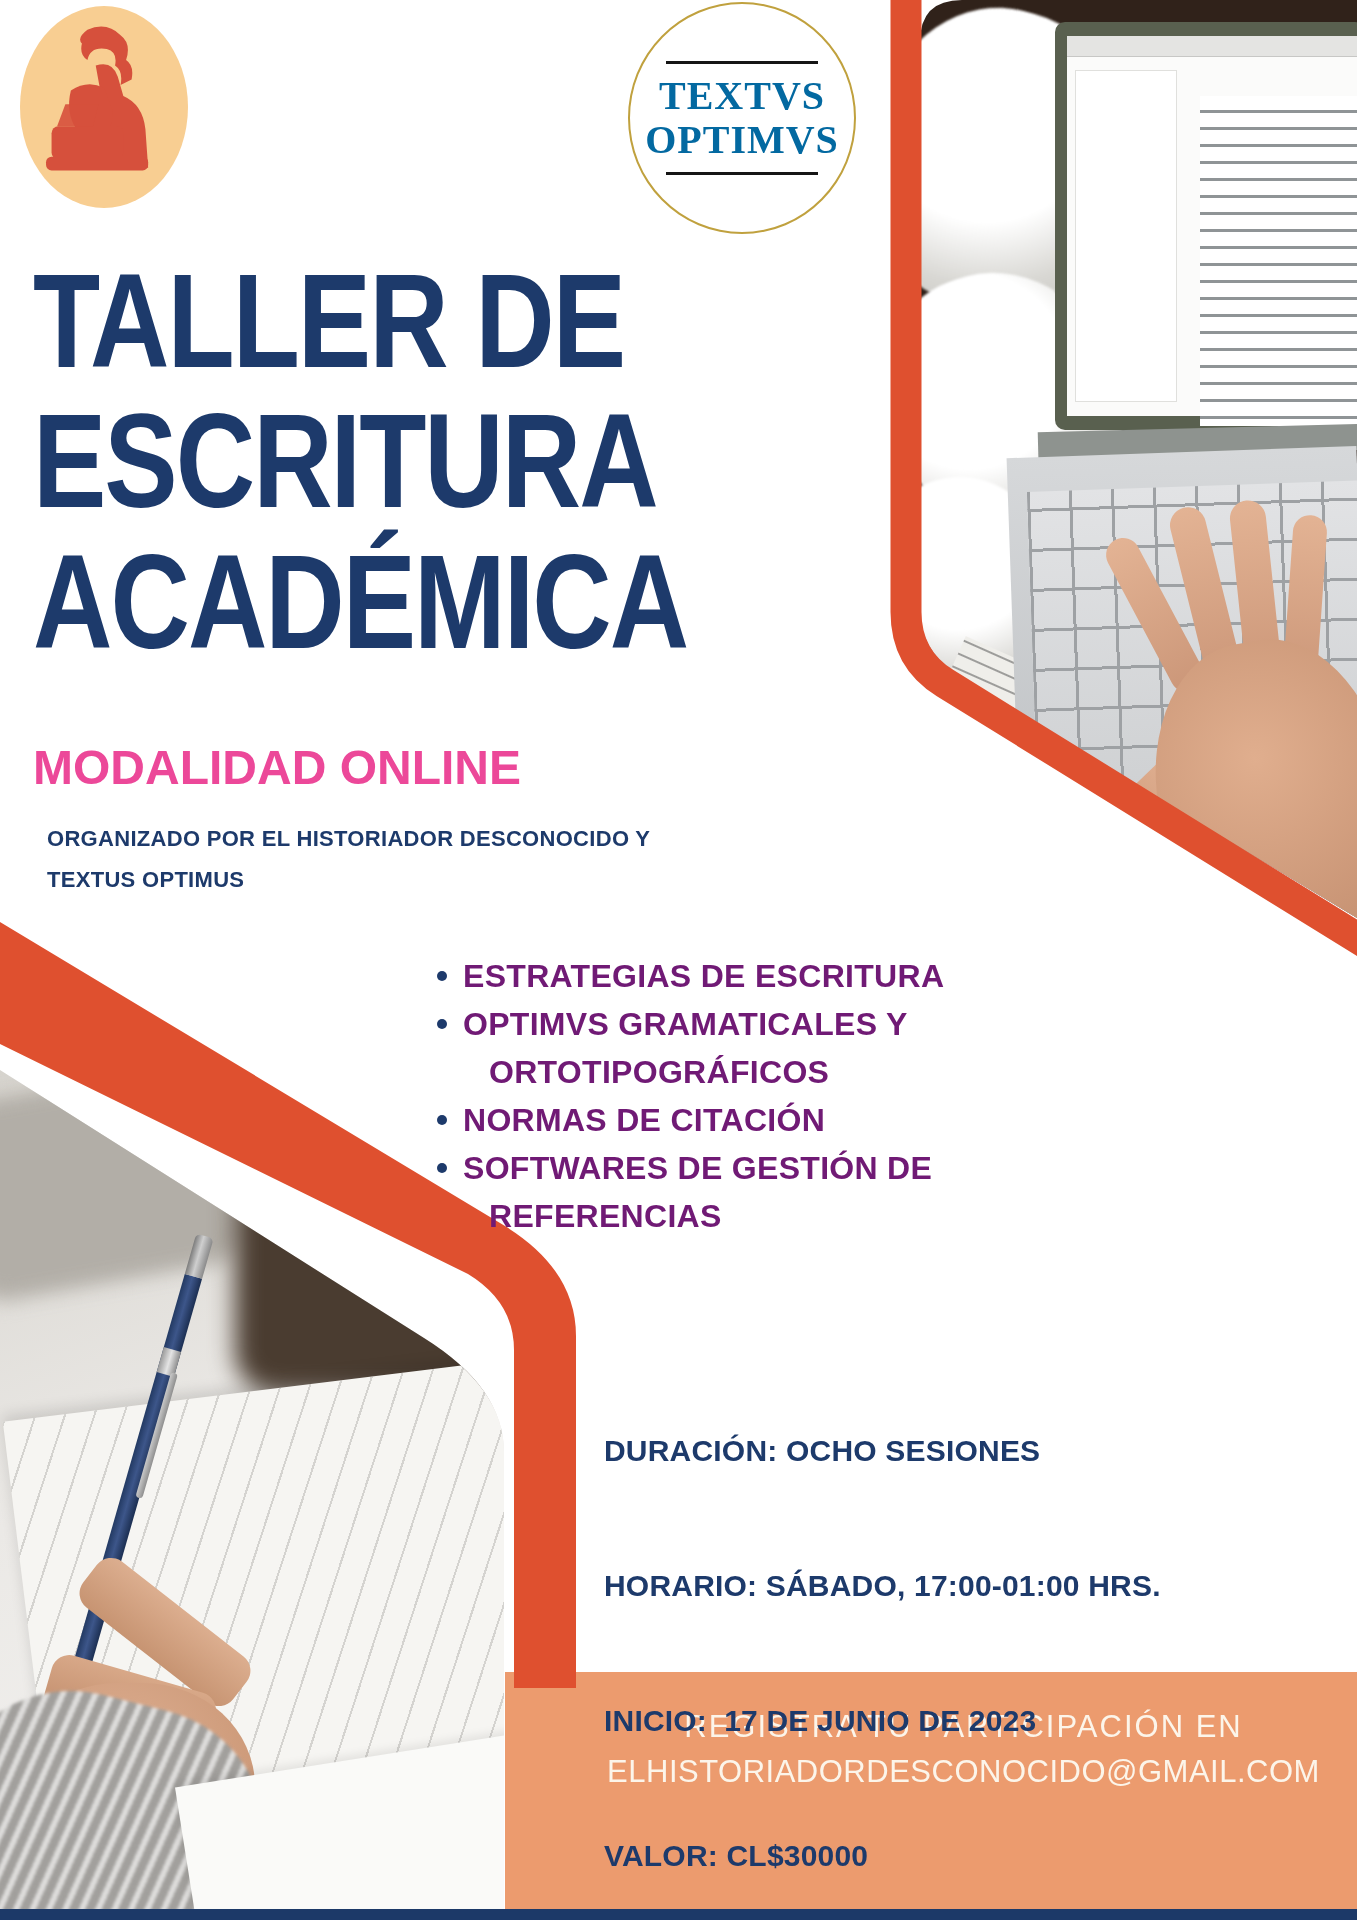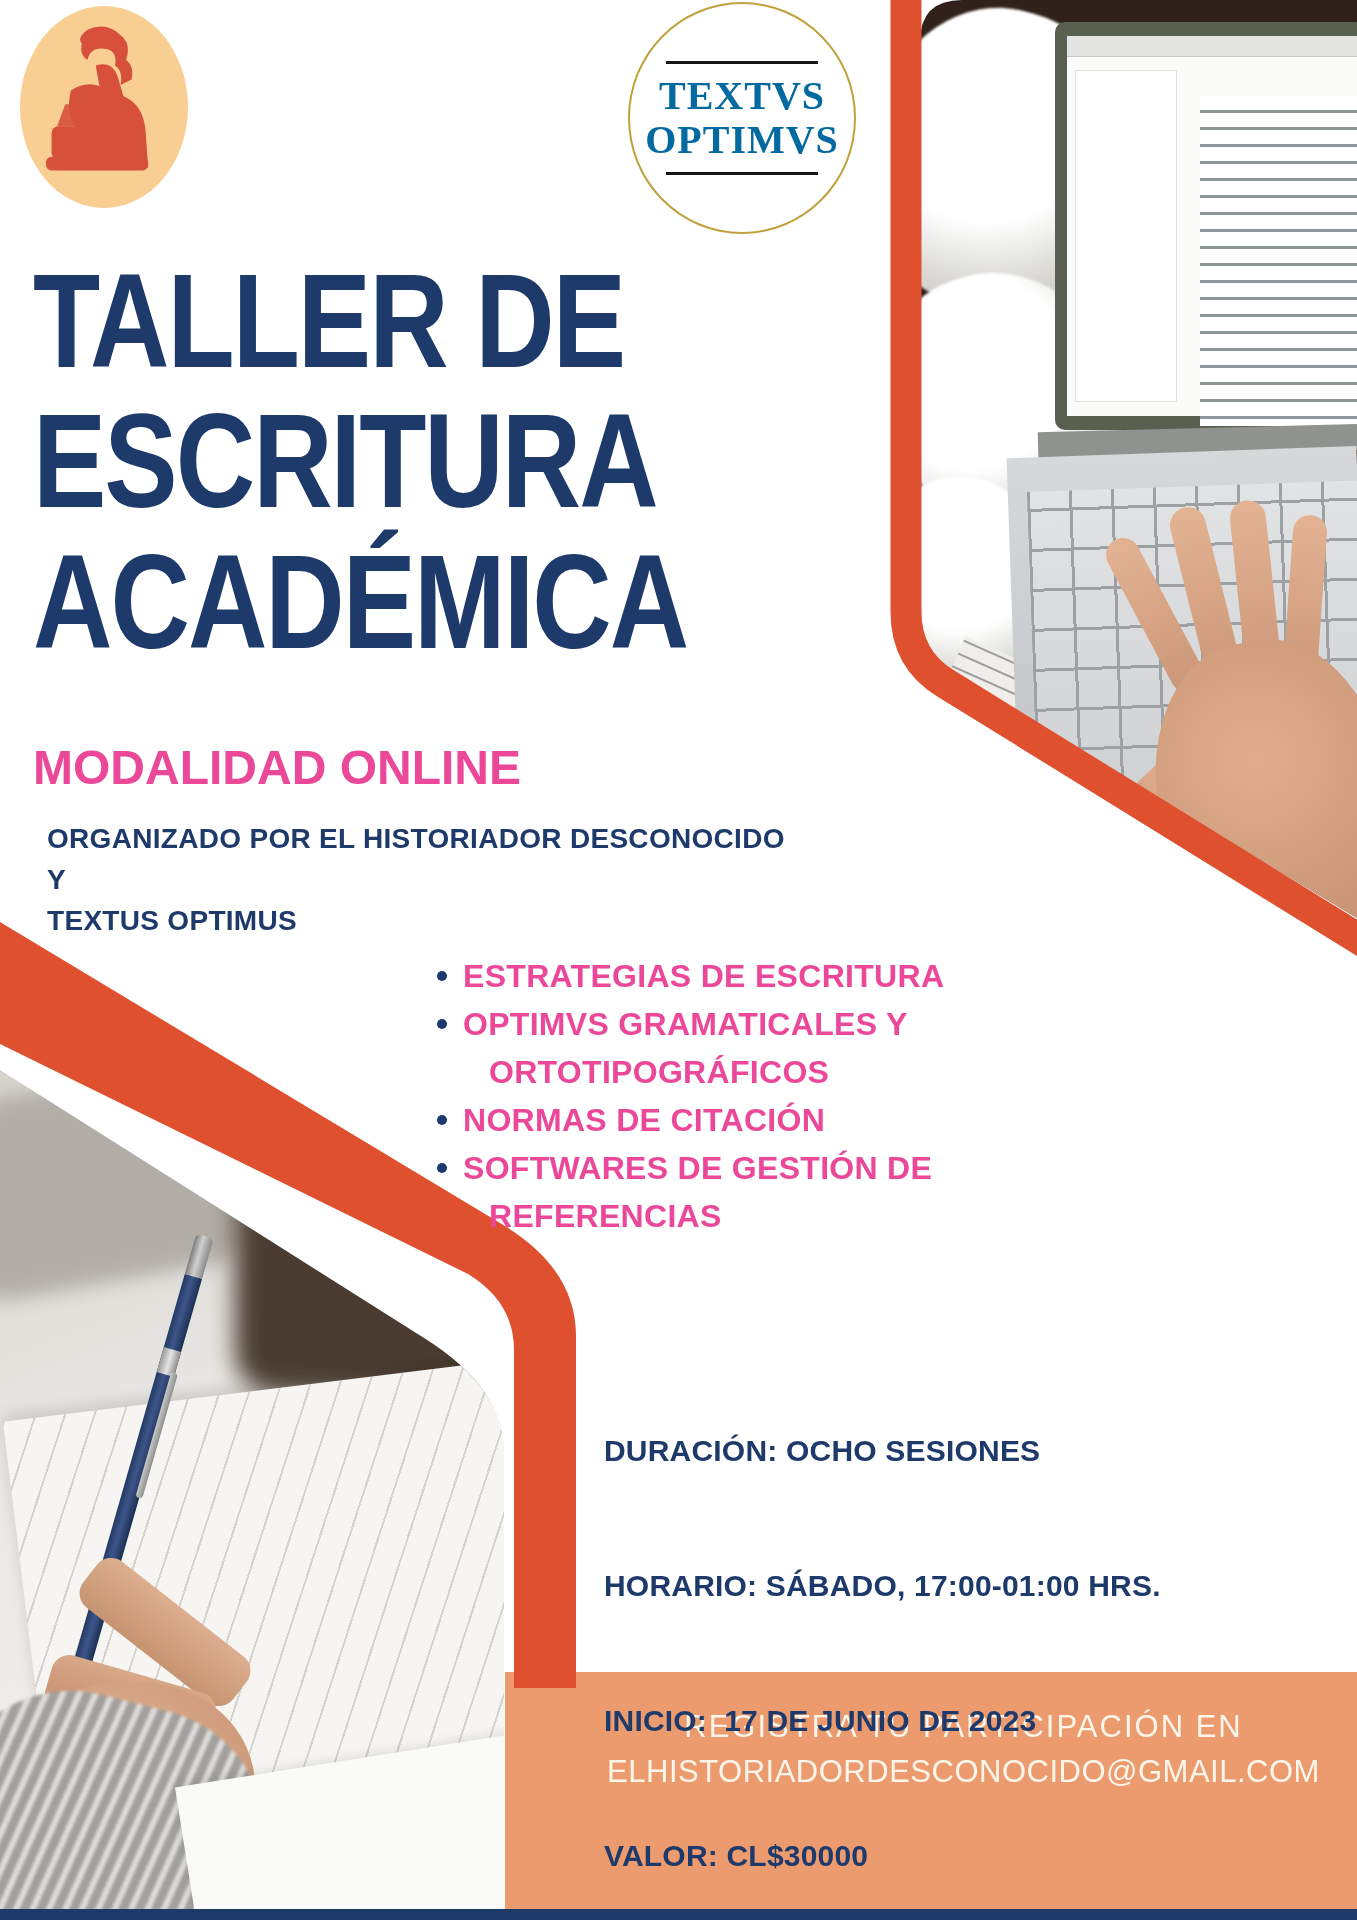--- a/index.html
+++ b/index.html
@@ -30,24 +30,24 @@
 
   
   .title{left:33px;top:250px;z-index:6;color:#1D3A6B;font-weight:bold;
     font-size:110px;line-height:115px;letter-spacing:-2px;white-space:nowrap;
     transform:scaleY(1.22);transform-origin:left top;}
 
   .modality{left:33px;top:740px;z-index:6;color:#ec4899;font-weight:bold;
     font-size:48px;letter-spacing:0;white-space:nowrap;}
 
   .organizer{left:47px;top:818px;z-index:6;color:#1D3A6B;font-weight:bold;
-    font-size:28px;line-height:41px;letter-spacing:.3px;width:740px;}
-
-  
-  .topics{left:437px;top:952px;z-index:6;color:#ec4899;font-weight:bold;
+    font-size:22px;line-height:41px;letter-spacing:.3px;width:740px;}
+
+  
+  .topics{left:437px;top:952px;z-index:6;color:#701a75;font-weight:bold;
     font-size:32px;line-height:48px;letter-spacing:.3px;}
   .topic-row{display:flex;align-items:flex-start;white-space:nowrap;}
   .topic-row .dot{width:10px;height:10px;border-radius:50%;background:#1D3A6B;
     margin:19px 16px 0 0;flex:0 0 auto;}
   .topic-row.cont{padding-left:26px;align-items:center;}
   .topic-row.cont .dot{visibility:hidden;}
 
   
   .details{left:604px;top:1338px;z-index:6;color:#1D3A6B;font-weight:bold;
     font-size:30px;line-height:45px;letter-spacing:.2px;white-space:pre-wrap;}

